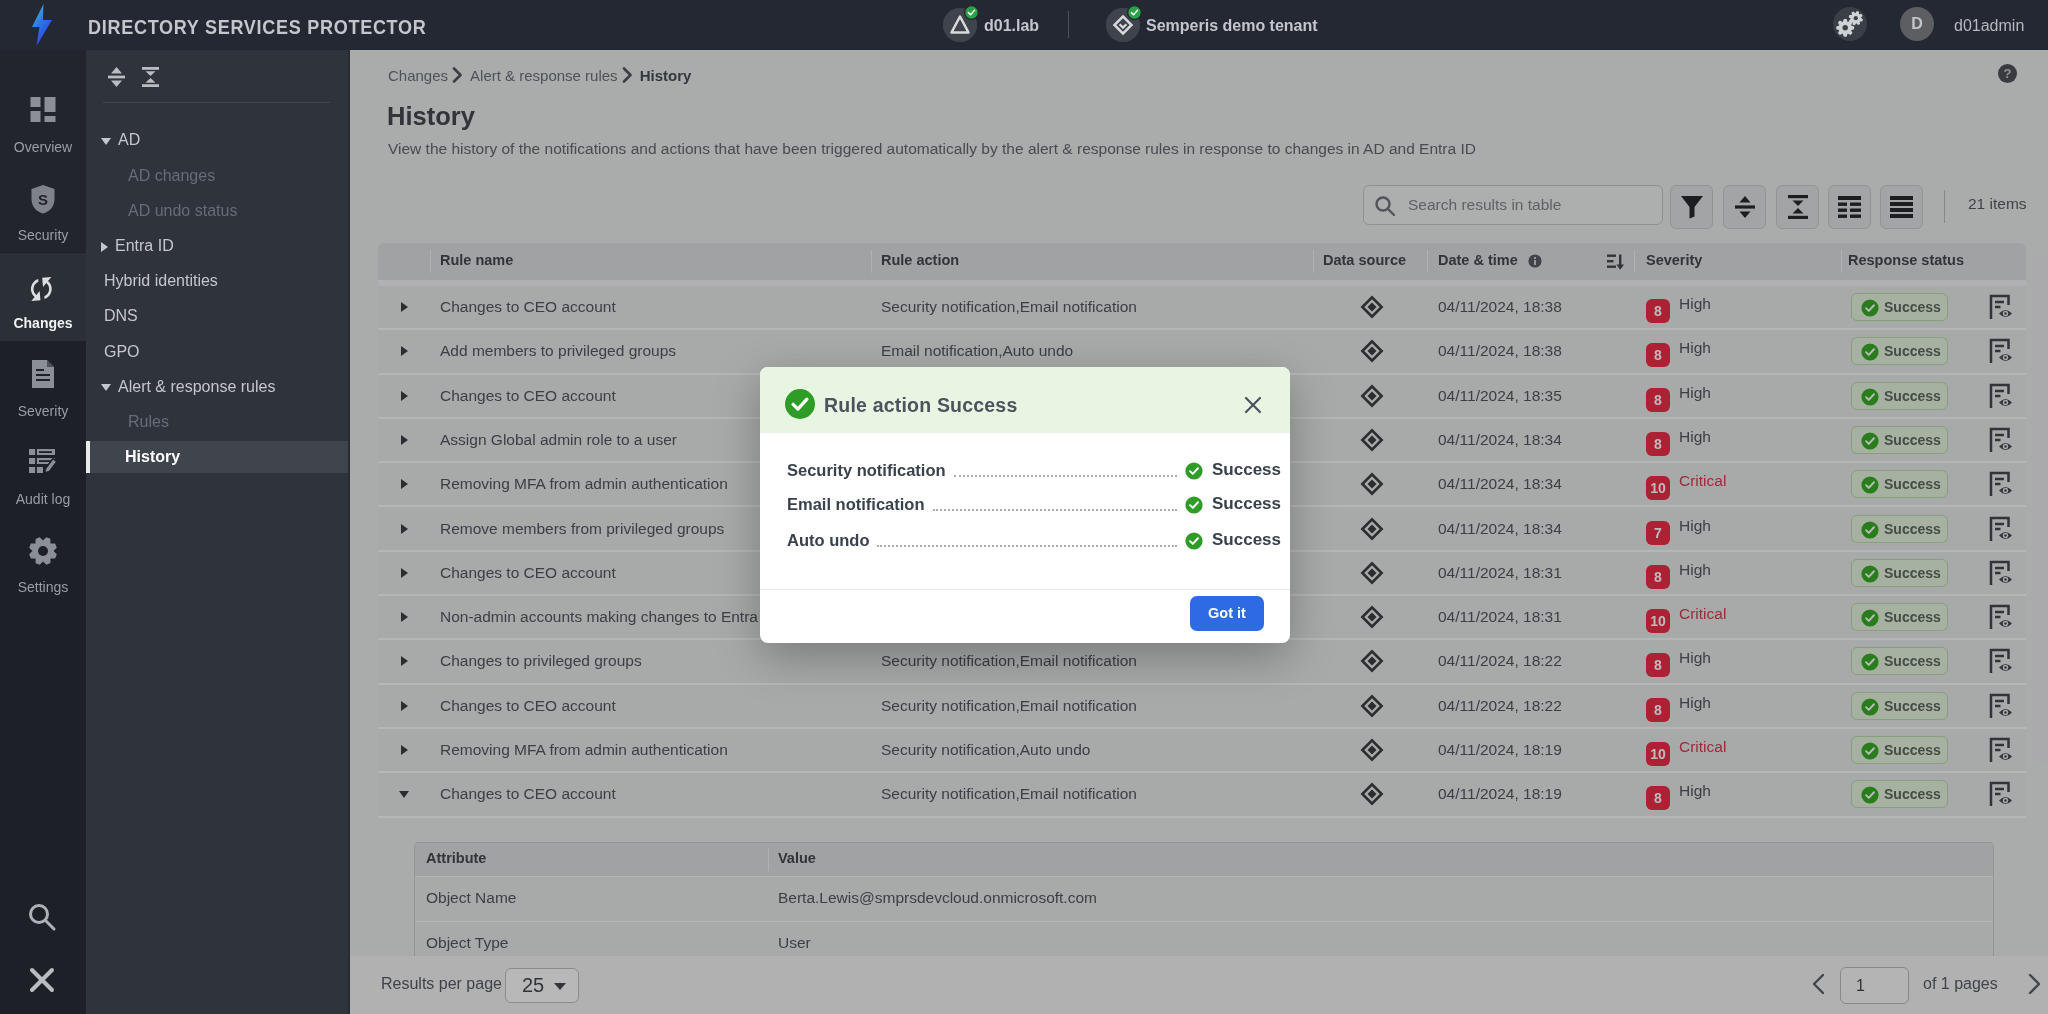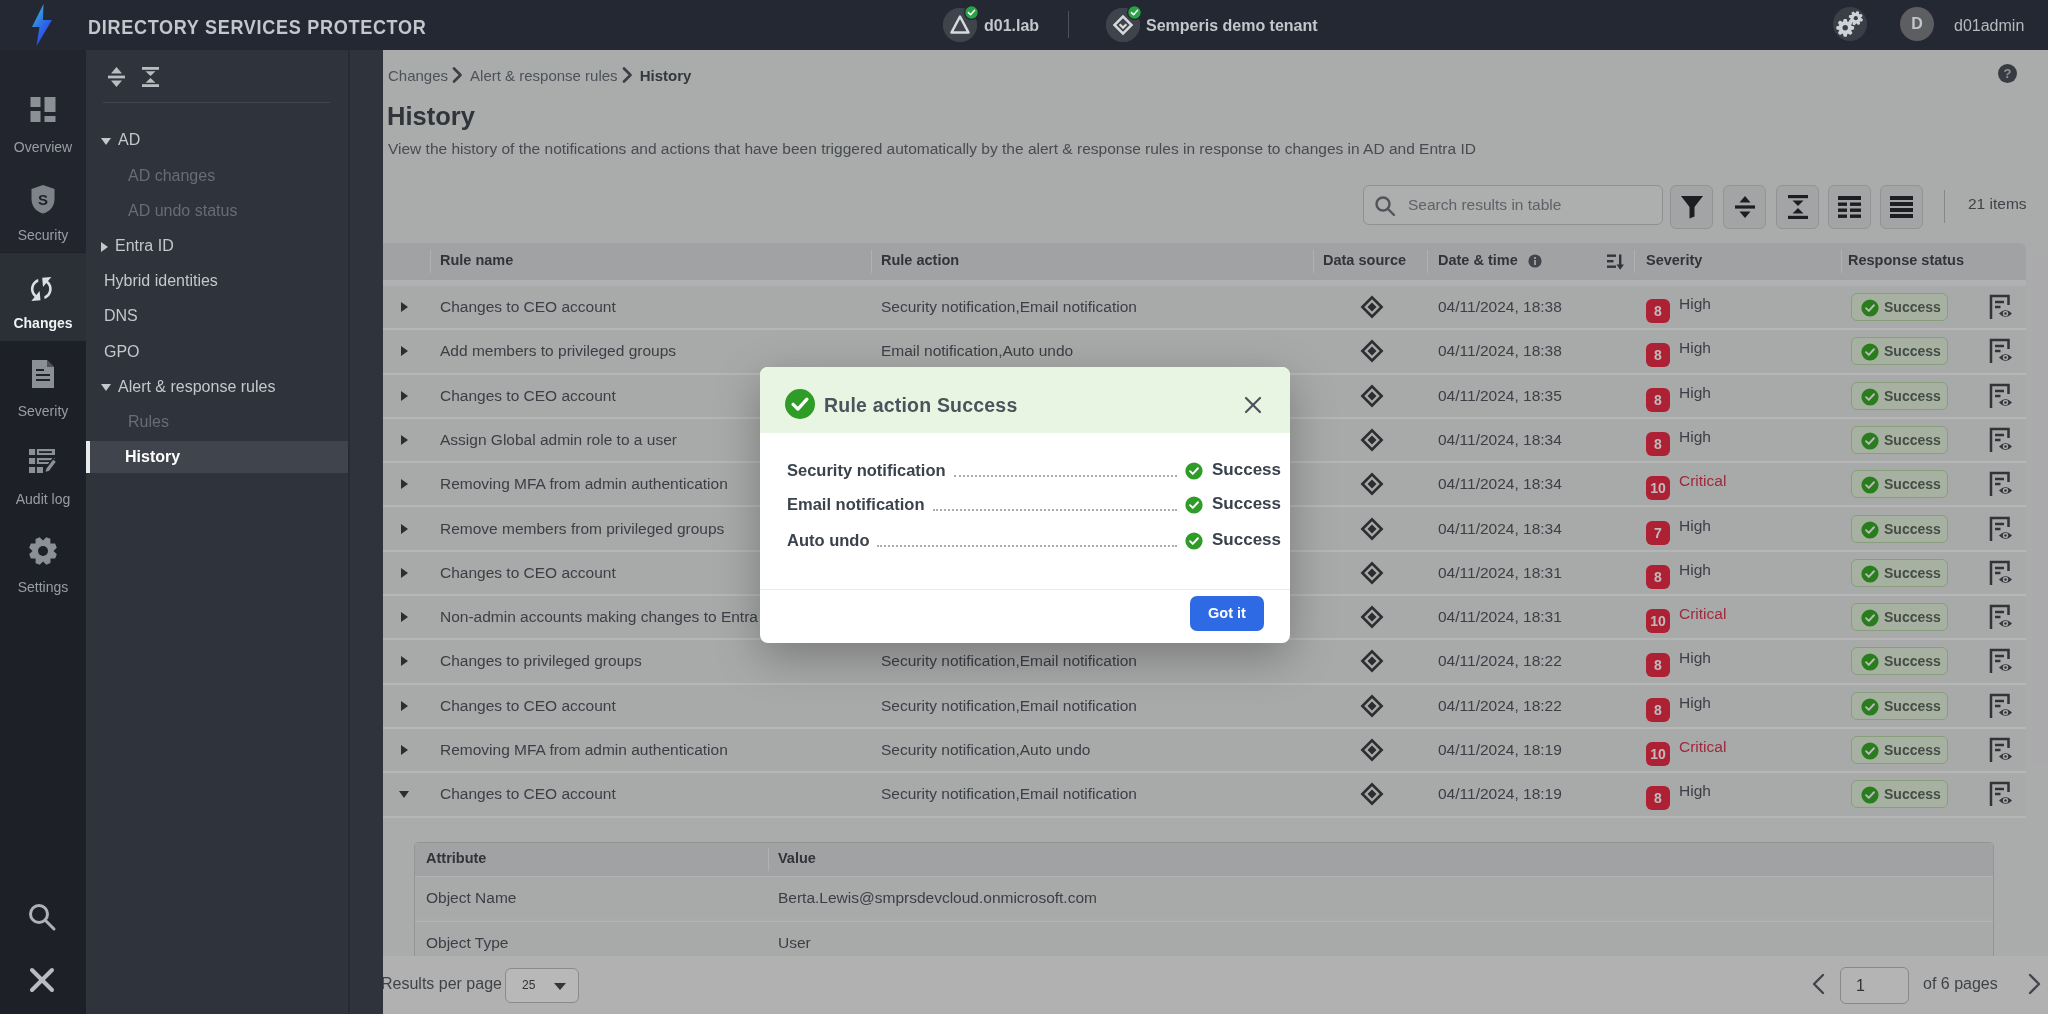--- a/index.html
+++ b/index.html
@@ -16,21 +16,21 @@
 
 .rail{position:absolute;left:0;top:50px;width:86px;height:964px;background:#1d2026;z-index:20;}
 .railtop{position:absolute;left:0;top:0;width:86px;height:202px;background:#22252d;}
 .ritem{position:absolute;left:0;width:86px;height:88px;text-align:center;color:#999da4;}
 .ritem svg{position:absolute;left:50%;transform:translateX(-50%);top:19px;}
 .rlbl{position:absolute;width:86px;top:62px;font-size:14px;}
 .ritem.on{background:#2b2f36;color:#e9ebee;}
 .ritem.on .rlbl{font-weight:bold;color:#f0f2f4;}
 
 
-.tree{position:absolute;left:86px;top:50px;width:297px;height:964px;background:#2f333b;z-index:20;}
+.tree{position:absolute;left:86px;top:50px;width:264px;height:964px;background:#2f333b;z-index:20;}
 .treebar{position:absolute;left:262px;top:0;width:2px;height:964px;background:#282b32;}
 .titem{position:absolute;left:0;width:262px;height:32px;line-height:32px;font-size:16px;color:#c4c7cc;white-space:nowrap;}
 .titem .tri{display:inline-block;width:0;height:0;vertical-align:middle;margin-right:7px;}
 .tri-d{border-left:5.5px solid transparent;border-right:5.5px solid transparent;border-top:7px solid #c4c7cc;}
 .tri-r{border-top:5.5px solid transparent;border-bottom:5.5px solid transparent;border-left:7px solid #c4c7cc;}
 .titem.child{color:#666d78;}
 .titem.sel{background:#40444c;color:#fff;font-weight:bold;border-left:4px solid #e8eaec;}
 
 
 .content{position:absolute;left:350px;top:50px;width:1698px;height:964px;background:#e8e9ea;overflow:hidden;}
@@ -64,21 +64,21 @@
 .pill svg{position:absolute;left:9px;top:5px;}
 
 
 .sub{position:absolute;left:64px;top:792px;width:1580px;height:122px;border:1px solid #c9cacc;border-radius:4px;}
 .sub .shead{position:absolute;left:0;top:0;width:100%;height:33px;background:#dcdde0;font-size:14.5px;font-weight:bold;color:#43464d;}
 .sub .srow{position:absolute;left:0;width:100%;height:43px;background:#e5e6e7;font-size:15.5px;color:#51565e;border-top:1.5px solid #f6f6f7;}
 
 
 .pager{position:absolute;left:0;top:906px;width:1698px;height:58px;background:#f2f2f3;font-size:16px;color:#555a61;}
 .selbox{position:absolute;left:155px;top:12px;width:74px;height:35px;background:#fbfbfb;border:1px solid #bdbec0;border-radius:6px;
-  font-size:12px;color:#42464c;line-height:33px;padding-left:16px;}
+  font-size:20px;color:#42464c;line-height:33px;padding-left:16px;}
 .pnum{position:absolute;left:1490px;top:11px;width:69px;height:37px;background:#f6f6f7;border:1px solid #b9babc;border-radius:6px;
   font-size:16px;color:#42464c;line-height:35px;padding-left:15px;}
 
 .dim{position:absolute;left:0;top:0;width:1698px;height:964px;background:rgba(2,2,4,0.27);z-index:10;}
 
 
 .modal{position:absolute;left:760px;top:367px;width:530px;height:276px;background:#fff;border-radius:8px;
   box-shadow:0 14px 46px rgba(0,0,0,.28);z-index:40;overflow:hidden;}
 .mhead{position:absolute;left:0;top:0;width:100%;height:66px;background:#e9f5e3;}
 .mtitle{position:absolute;left:64px;top:27px;font-size:19.5px;font-weight:bold;color:#4b535d;letter-spacing:0.2px;}
@@ -690,21 +690,21 @@
       </div>
 </div>
   <div class="pager">
   <div class="abs" style="left:31px;top:19px;">Results per page</div>
   <div class="selbox">25<span style="position:absolute;left:48px;top:14px;width:0;height:0;
     border-left:6px solid transparent;border-right:6px solid transparent;border-top:7px solid #42464c;"></span></div>
   <div class="abs" style="left:1461px;top:17px;"><svg width="14" height="22" viewBox="0 0 14 22" style="">
           <path d="M12 2 L3 11 L12 20" stroke="#595e65" stroke-width="2.4" fill="none" stroke-linecap="round" stroke-linejoin="round"></path>
         </svg></div>
   <div class="pnum">1</div>
-  <div class="abs" style="left:1573px;top:19px;">of 6 pages</div>
+  <div class="abs" style="left:1573px;top:19px;">of 1 pages</div>
   <div class="abs" style="left:1678px;top:17px;"><svg width="14" height="22" viewBox="0 0 14 22" style="">
           <path d="M2 2 L11 11 L2 20" stroke="#595e65" stroke-width="2.4" fill="none" stroke-linecap="round" stroke-linejoin="round"></path>
         </svg></div>
 </div>
   <div class="dim"></div>
 </div>
 <div class="modal">
   <div class="mhead"></div>
   <div class="abs" style="left:25px;top:22px;"><svg width="30" height="30" viewBox="0 0 30 30" style="">
         <circle cx="15" cy="15" r="15" fill="#2e9c26"></circle>

